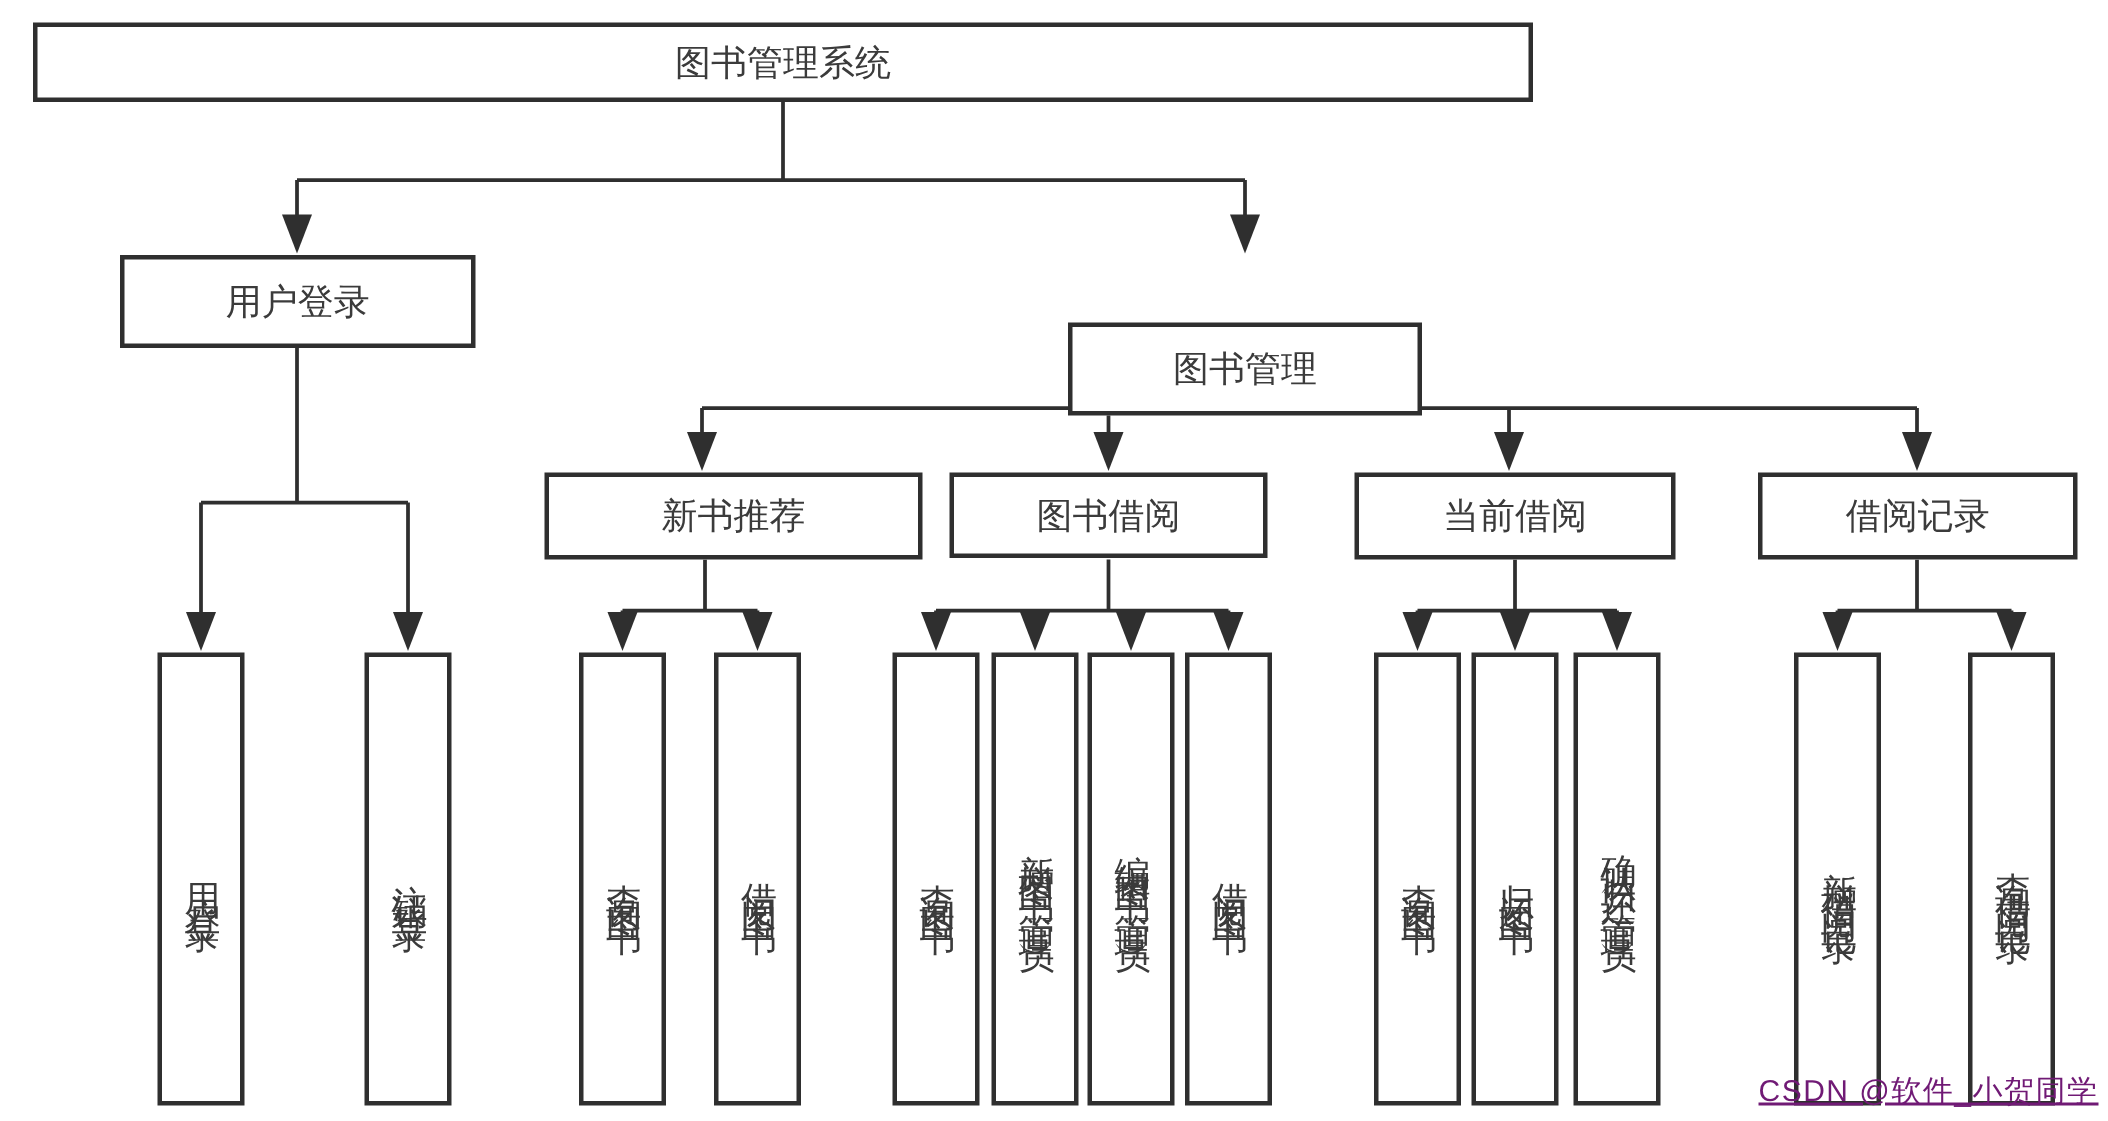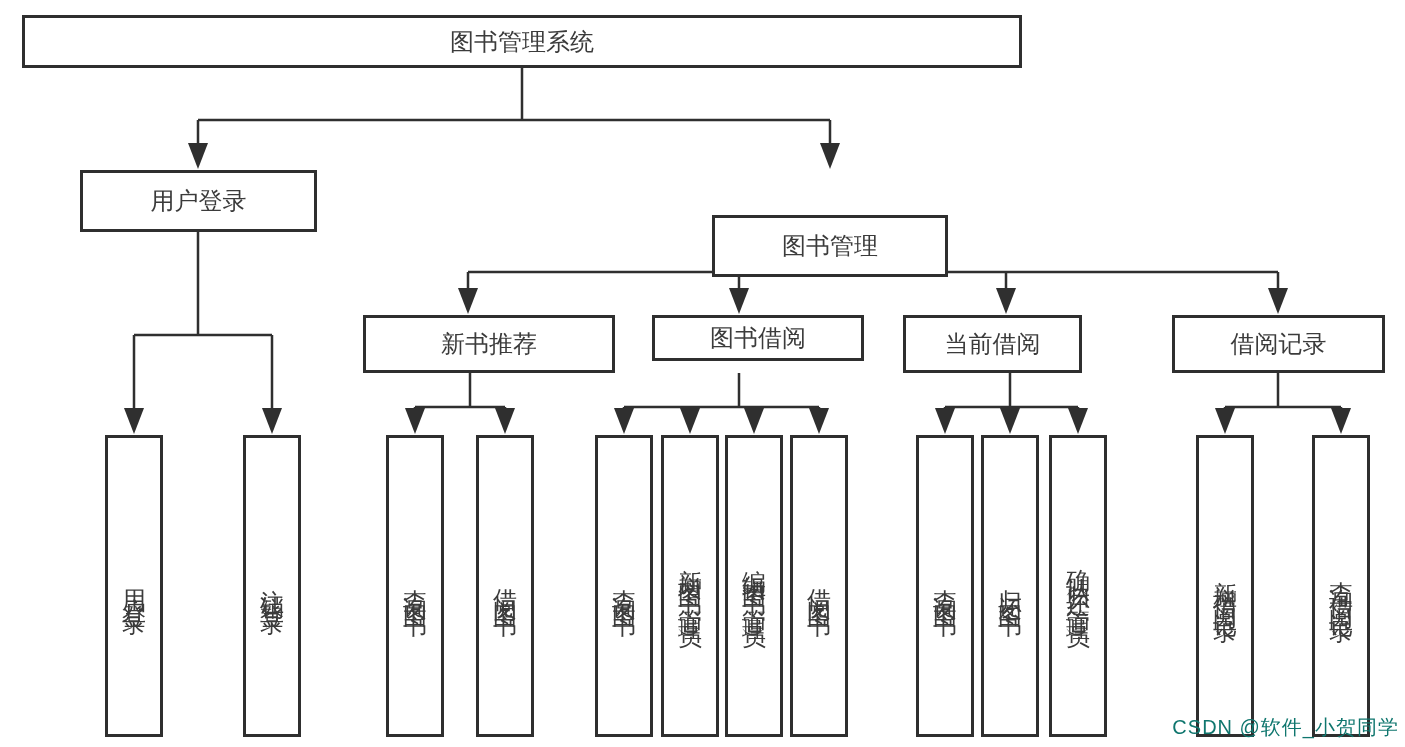--- a/index.html
+++ b/index.html
@@ -27,24 +27,25 @@
     writing-mode:vertical-rl;
     letter-spacing:8px;
     padding:8px 0;
     line-height:1;
   }
   #watermark{
     position:absolute;
     right:6px;
     bottom:6px;
     font-size:20px;
-    color:#0f766e;
+    color:#701a75;
     letter-spacing:1px;
     z-index:10;
     font-family:"Liberation Sans", sans-serif;
+    text-decoration:underline;
   }
 </style>
 </head>
 <body>
 
 <div id="canvas">
 
   <svg id="connectors" viewBox="0 0 1405 747" xmlns="http://www.w3.org/2000/svg">
 
     <path d="M522 68 V120 M198 120 H830 M198 120 V150 M830 120 V150" stroke="#2f2f2f" stroke-width="2.5" fill="none"></path>
@@ -80,22 +81,22 @@
     <polygon points="1215,408 1235,408 1225,434" fill="#2f2f2f"></polygon>
     <polygon points="1331,408 1351,408 1341,434" fill="#2f2f2f"></polygon>
   </svg>
 
   <div class="box" style="left:22px;top:15px;width:1000px;height:53px;">图书管理系统</div>
 
   <div class="box" style="left:80px;top:170px;width:237px;height:62px;">用户登录</div>
   <div class="box" style="left:712px;top:170px;width:236px;height:62px;margin-top:45px;">图书管理</div>
 
   <div class="box" style="left:363px;top:315px;width:252px;height:58px;">新书推荐</div>
-  <div class="box" style="left:652px;top:315px;width:212px;height:46px;">图书借阅</div>
-  <div class="box" style="left:903px;top:315px;width:179px;height:58px;">当前借阅</div>
+  <div class="box" style="left:633px;top:315px;width:212px;height:57px;">图书借阅</div>
+  <div class="box" style="left:903px;top:315px;width:214px;height:58px;">当前借阅</div>
   <div class="box" style="left:1172px;top:315px;width:213px;height:58px;">借阅记录</div>
 
   <div class="box vbox" style="left:105px;top:435px;width:58px;height:302px;">用户登录</div>
   <div class="box vbox" style="left:243px;top:435px;width:58px;height:302px;">注销登录</div>
 
   <div class="box vbox" style="left:386px;top:435px;width:58px;height:302px;">查询图书</div>
   <div class="box vbox" style="left:476px;top:435px;width:58px;height:302px;">借阅图书</div>
 
   <div class="box vbox" style="left:595px;top:435px;width:58px;height:302px;">查询图书</div>
   <div class="box vbox" style="left:661px;top:435px;width:58px;height:302px;">新增图书（管理员）</div>

